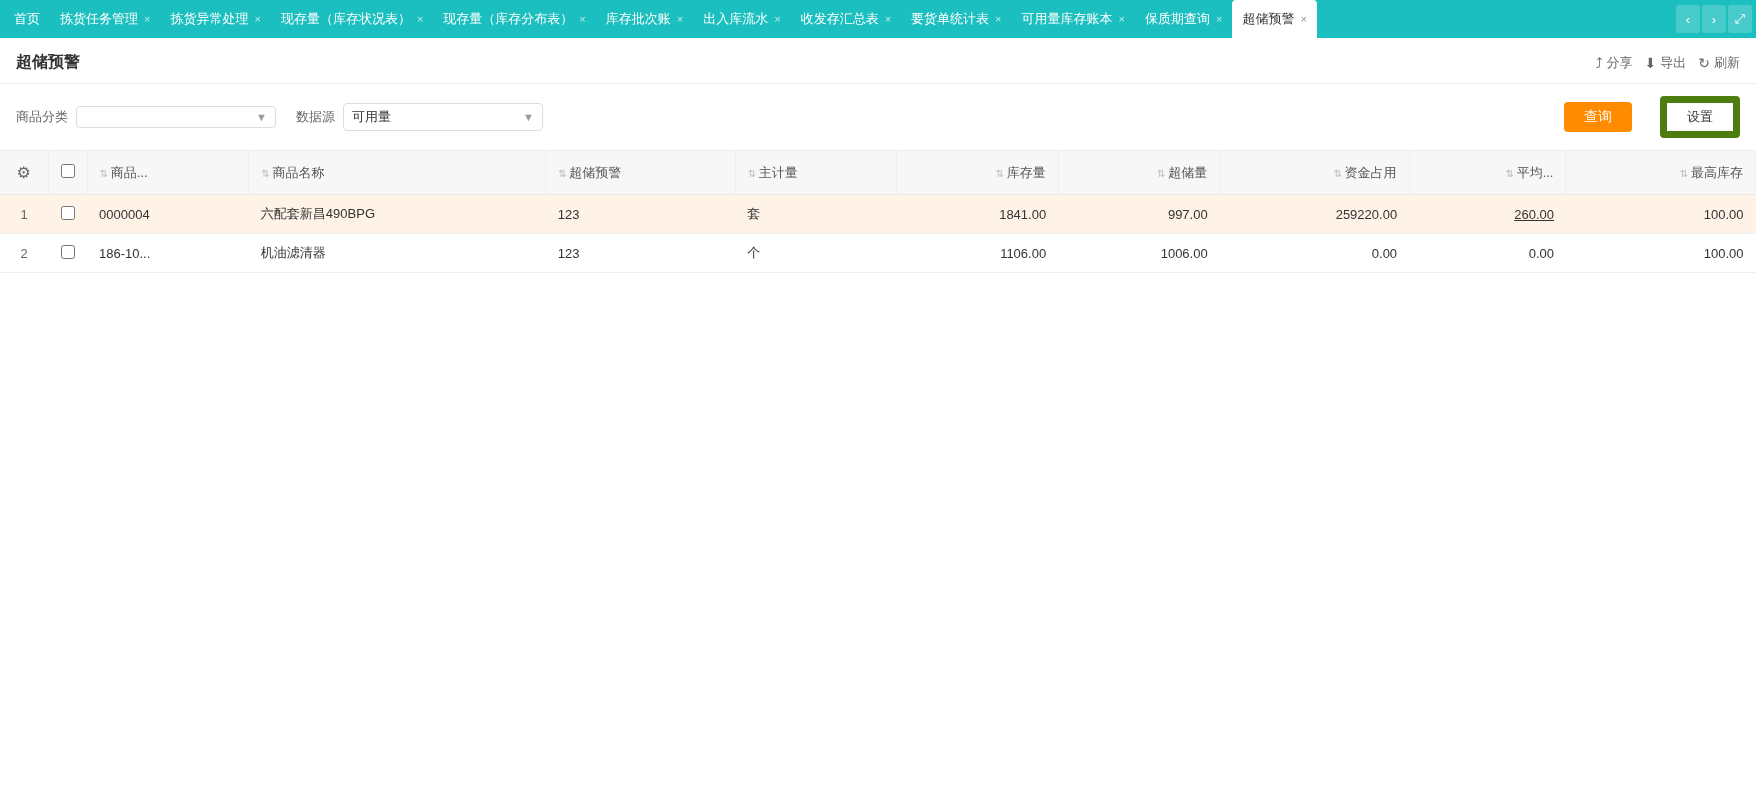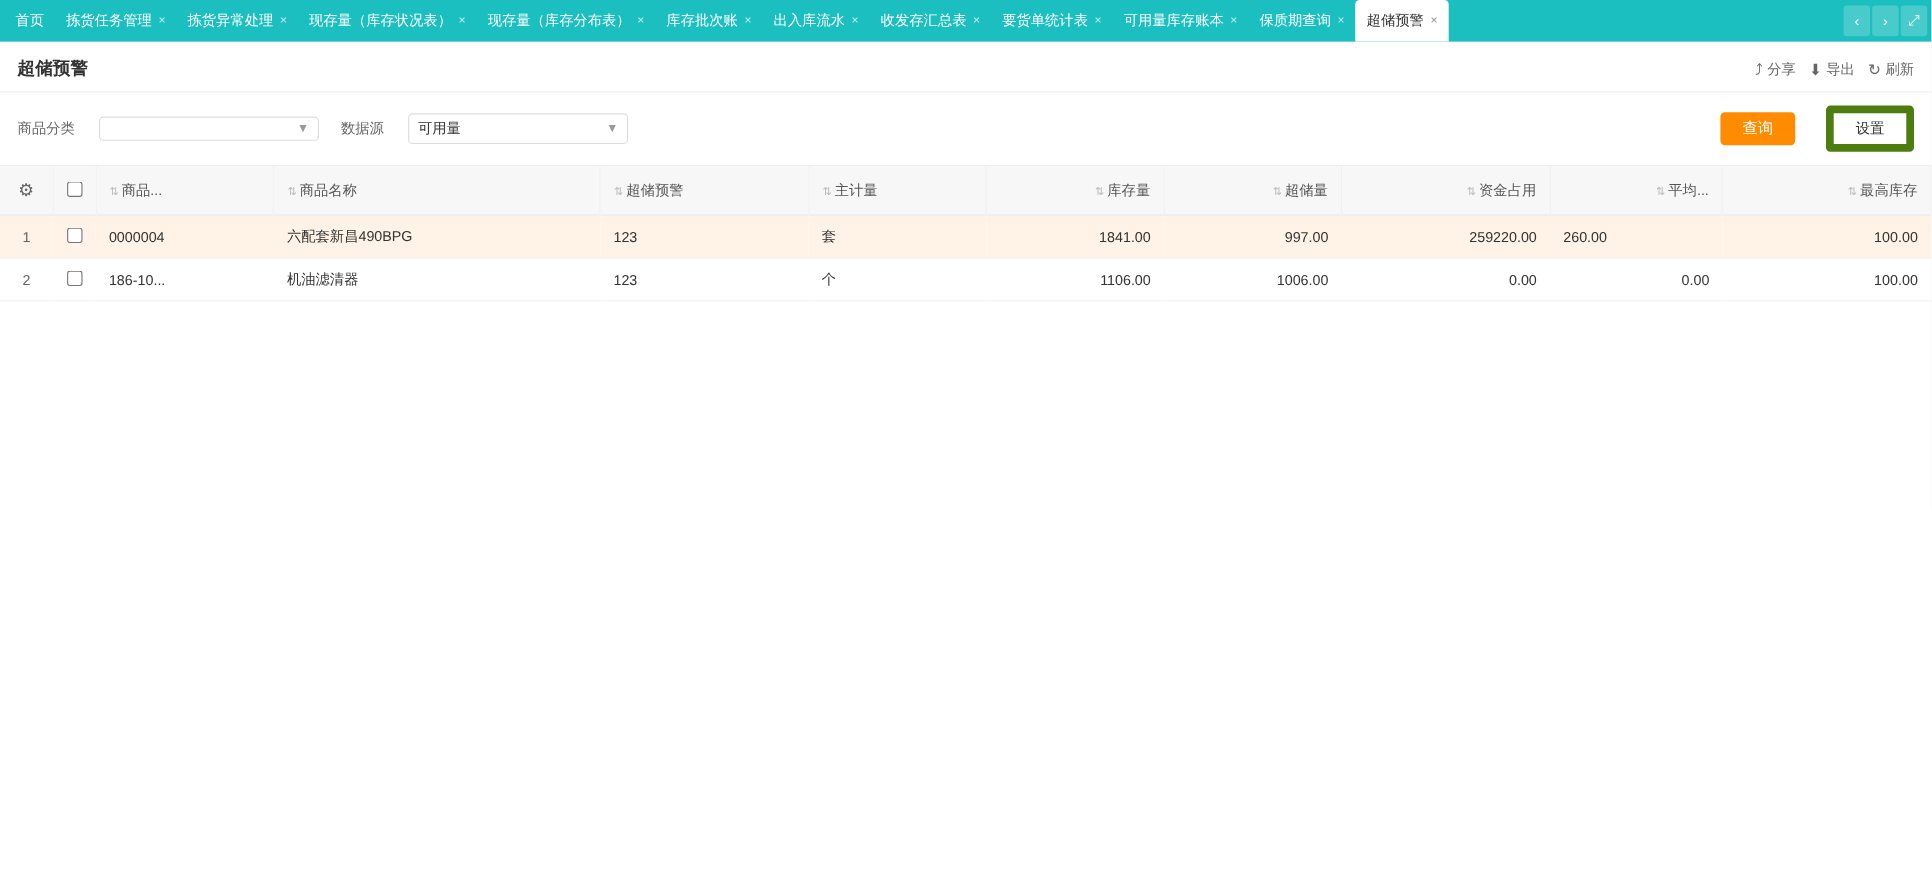--- a/index.html
+++ b/index.html
@@ -93,21 +93,21 @@
     .filter-area {
       display: flex;
       align-items: center;
       padding: 12px 16px;
       gap: 20px;
       border-bottom: 1px solid #eee;
     }
     .filter-group {
       display: flex;
       align-items: center;
-      gap: 22px;
+      gap: 8px;
     }
     .filter-label { color: #666; white-space: nowrap; font-size: 13px; }
     .filter-select {
       display: flex;
       align-items: center;
       border: 1px solid #ddd;
       border-radius: 4px;
       padding: 4px 8px;
       min-width: 200px;
       background: #fff;
@@ -307,21 +307,21 @@
       <tr class="row-highlighted">
             <td class="col-index" style="text-align: center;">1</td>
             <td class="col-check"><input type="checkbox" class="checkbox-input" style=""></td>
             <td>0000004</td>
             <td>六配套新昌490BPG</td>
             <td>123</td>
             <td>套</td>
             <td style="text-align: right;">1841.00</td>
             <td style="text-align: right;">997.00</td>
             <td style="text-align: right;">259220.00</td>
-            <td style="">260.00</td>
+            <td style="text-align: right; text-decoration: underline;">260.00</td>
             <td style="text-align: right;">100.00</td>
           </tr>
           <tr>
             <td class="col-index" style="text-align: center;">2</td>
             <td class="col-check"><input type="checkbox" class="checkbox-input" style=""></td>
             <td>186-10...</td>
             <td>机油滤清器</td>
             <td>123</td>
             <td>个</td>
             <td style="text-align: right;">1106.00</td>

